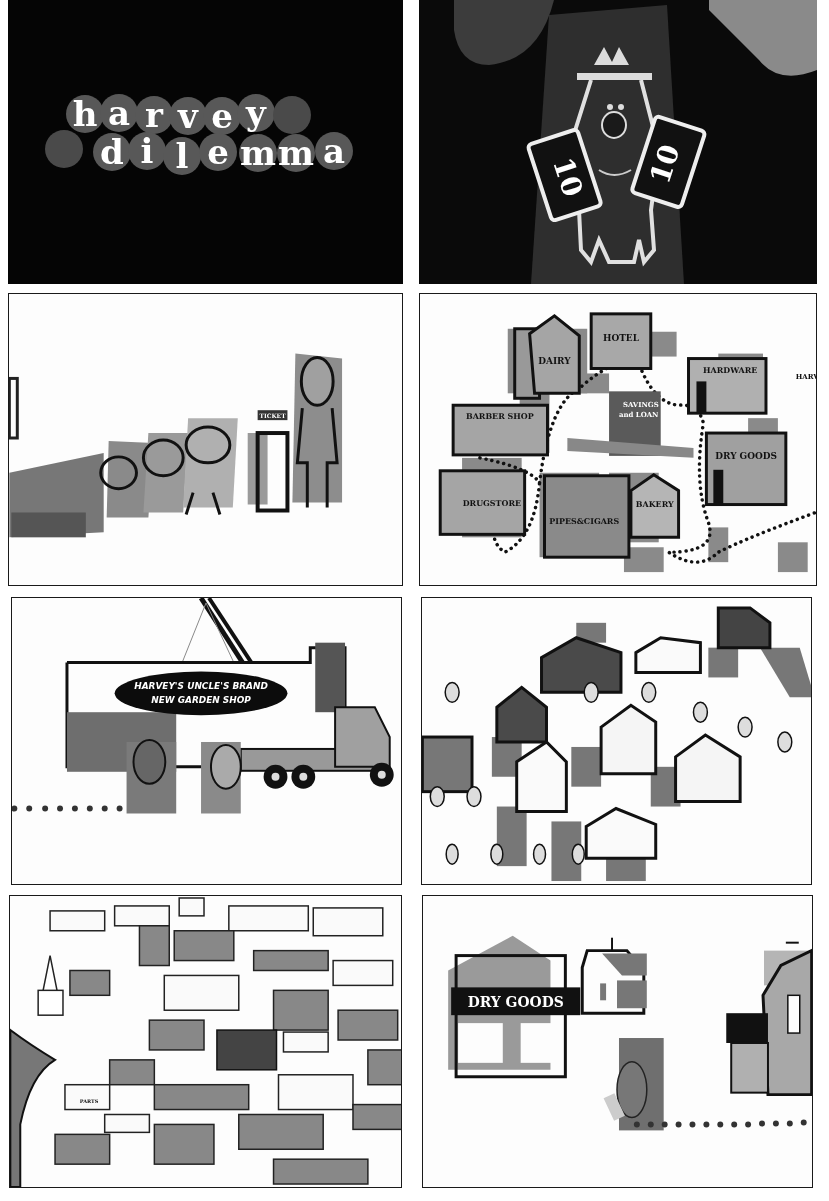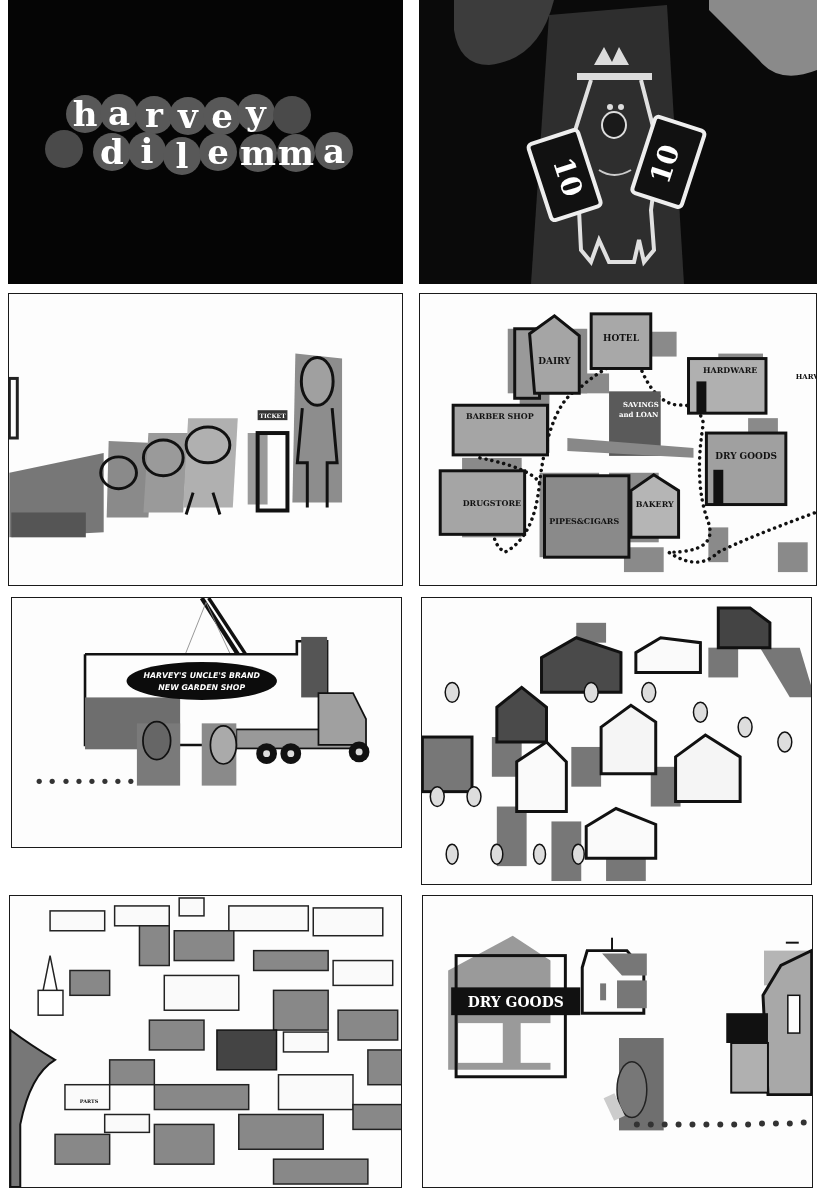--- a/index.html
+++ b/index.html
@@ -156,21 +156,21 @@
     <text x="72" y="213" class="lbl" font-size="8" text-anchor="middle">DRUGSTORE</text>
 
     <rect x="125" y="183" width="85" height="82" fill="#8a8a8a" stroke="#111" stroke-width="3"></rect>
     <text x="165" y="232" class="lbl" font-size="8" text-anchor="middle">PIPES&amp;CIGARS</text>
 
     <path d="M212 198 L235 182 L260 198 L260 245 L212 245 Z" fill="#b5b5b5" stroke="#111" stroke-width="3"></path>
     <text x="236" y="214" class="lbl" font-size="8" text-anchor="middle">BAKERY</text>
   </svg>
 </div>
 
-<div class="panel light" style="left:11px; top:597px; width:391px; height:251px;">
+<div class="panel light" style="left:11px; top:597px; width:391px; height:288px;">
   <svg viewBox="0 0 391 288">
     <line x1="190" y1="0" x2="280" y2="140" stroke="#111" stroke-width="5"></line>
     <line x1="198" y1="0" x2="290" y2="140" stroke="#111" stroke-width="4"></line>
     <line x1="195" y1="5" x2="165" y2="80" stroke="#888" stroke-width="1"></line>
     <line x1="195" y1="5" x2="230" y2="80" stroke="#888" stroke-width="1"></line>
     <polyline points="55,65 300,65 300,50 335,50 335,170 55,170 55,65" fill="#fdfdfd" stroke="#111" stroke-width="3"></polyline>
     <rect x="305" y="45" width="30" height="70" fill="#555"></rect>
     <rect x="55" y="115" width="110" height="60" fill="#6e6e6e"></rect>
     <ellipse cx="190" cy="96" rx="87" ry="22" fill="#0c0c0c"></ellipse>
     <text x="190" y="92" class="lbl-sans" font-size="9" text-anchor="middle">HARVEY'S UNCLE'S BRAND</text>

